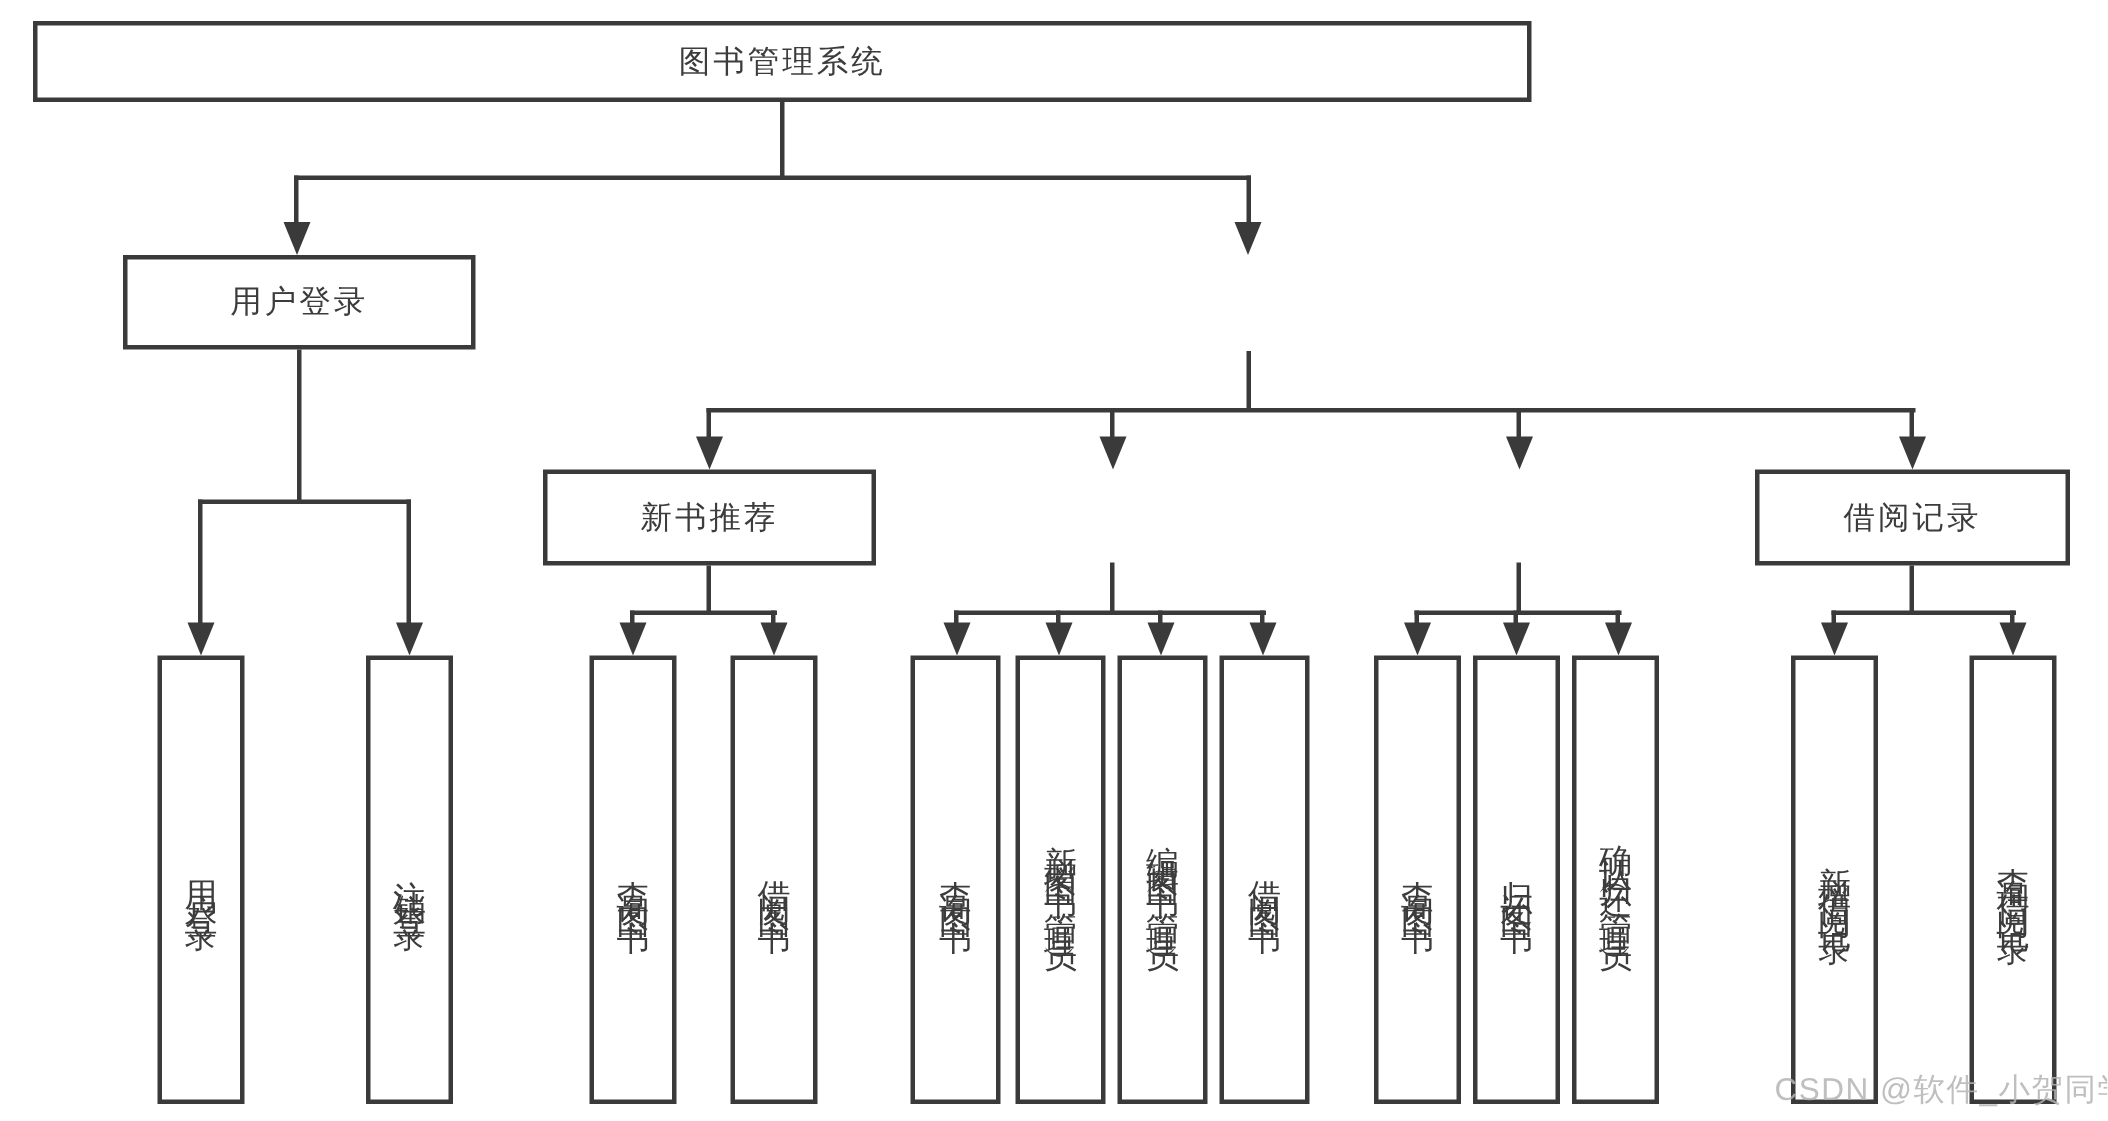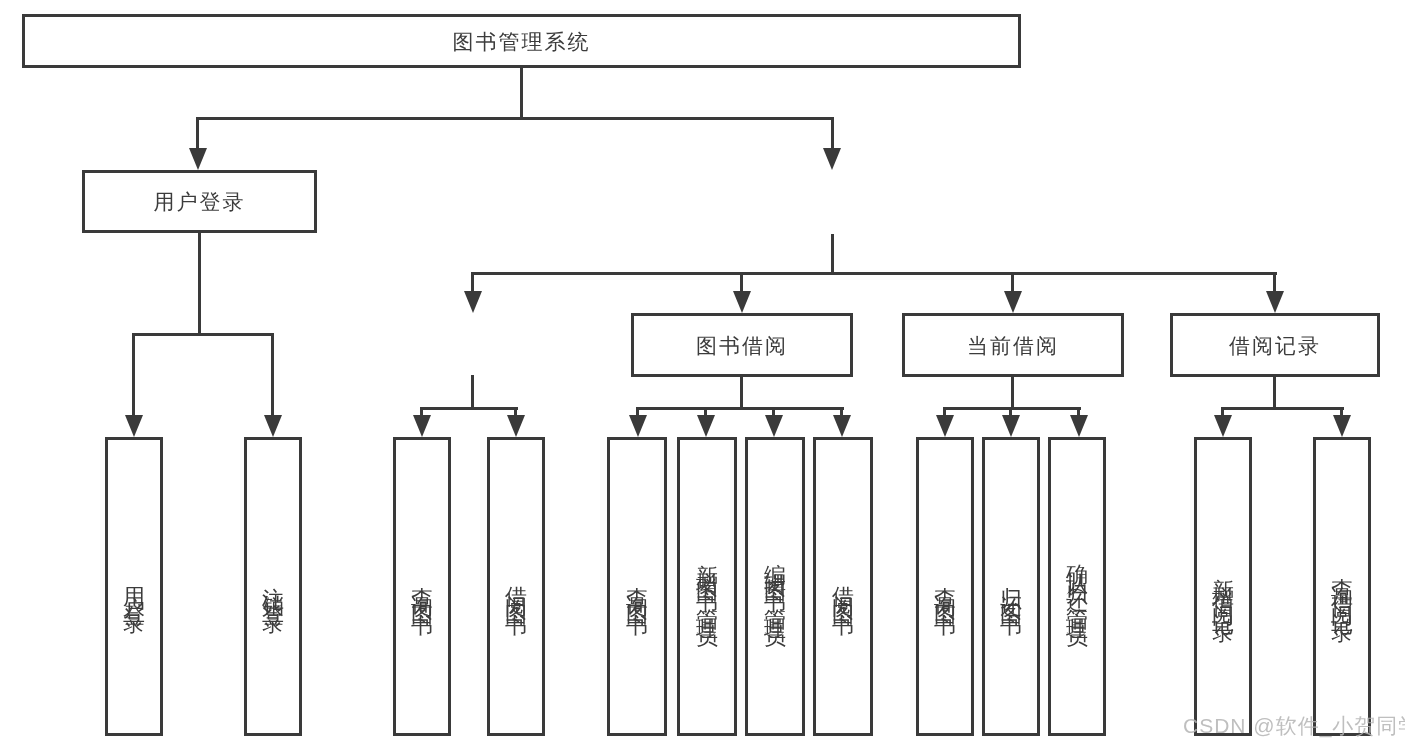--- a/index.html
+++ b/index.html
@@ -122,25 +122,22 @@
   <div class="arrow" style="left:1333px;top:415px"></div>
 
   <div class="hnode" style="left:22px;top:14px;width:999px;height:54px">
     <span>图书管理系统</span>
   </div>
 
   <div class="hnode" style="left:82px;top:170px;width:235px;height:63px">
     <span>用户登录</span>
   </div>
 
-  <div class="hnode" style="left:631px;top:313px;width:222px;height:64px">
-    <span>图书借阅</span>
-  </div>
-  <div class="hnode" style="left:902px;top:313px;width:222px;height:64px">
-    <span>当前借阅</span>
+  <div class="hnode" style="left:362px;top:313px;width:222px;height:64px">
+    <span>新书推荐</span>
   </div>
   <div class="hnode" style="left:1170px;top:313px;width:210px;height:64px">
     <span>借阅记录</span>
   </div>
 
   <div class="vnode" style="left:105px;top:437px;width:58px;height:299px">
     <span>用户登录</span>
   </div>
   <div class="vnode" style="left:244px;top:437px;width:58px;height:299px">
     <span>注销登录</span>

